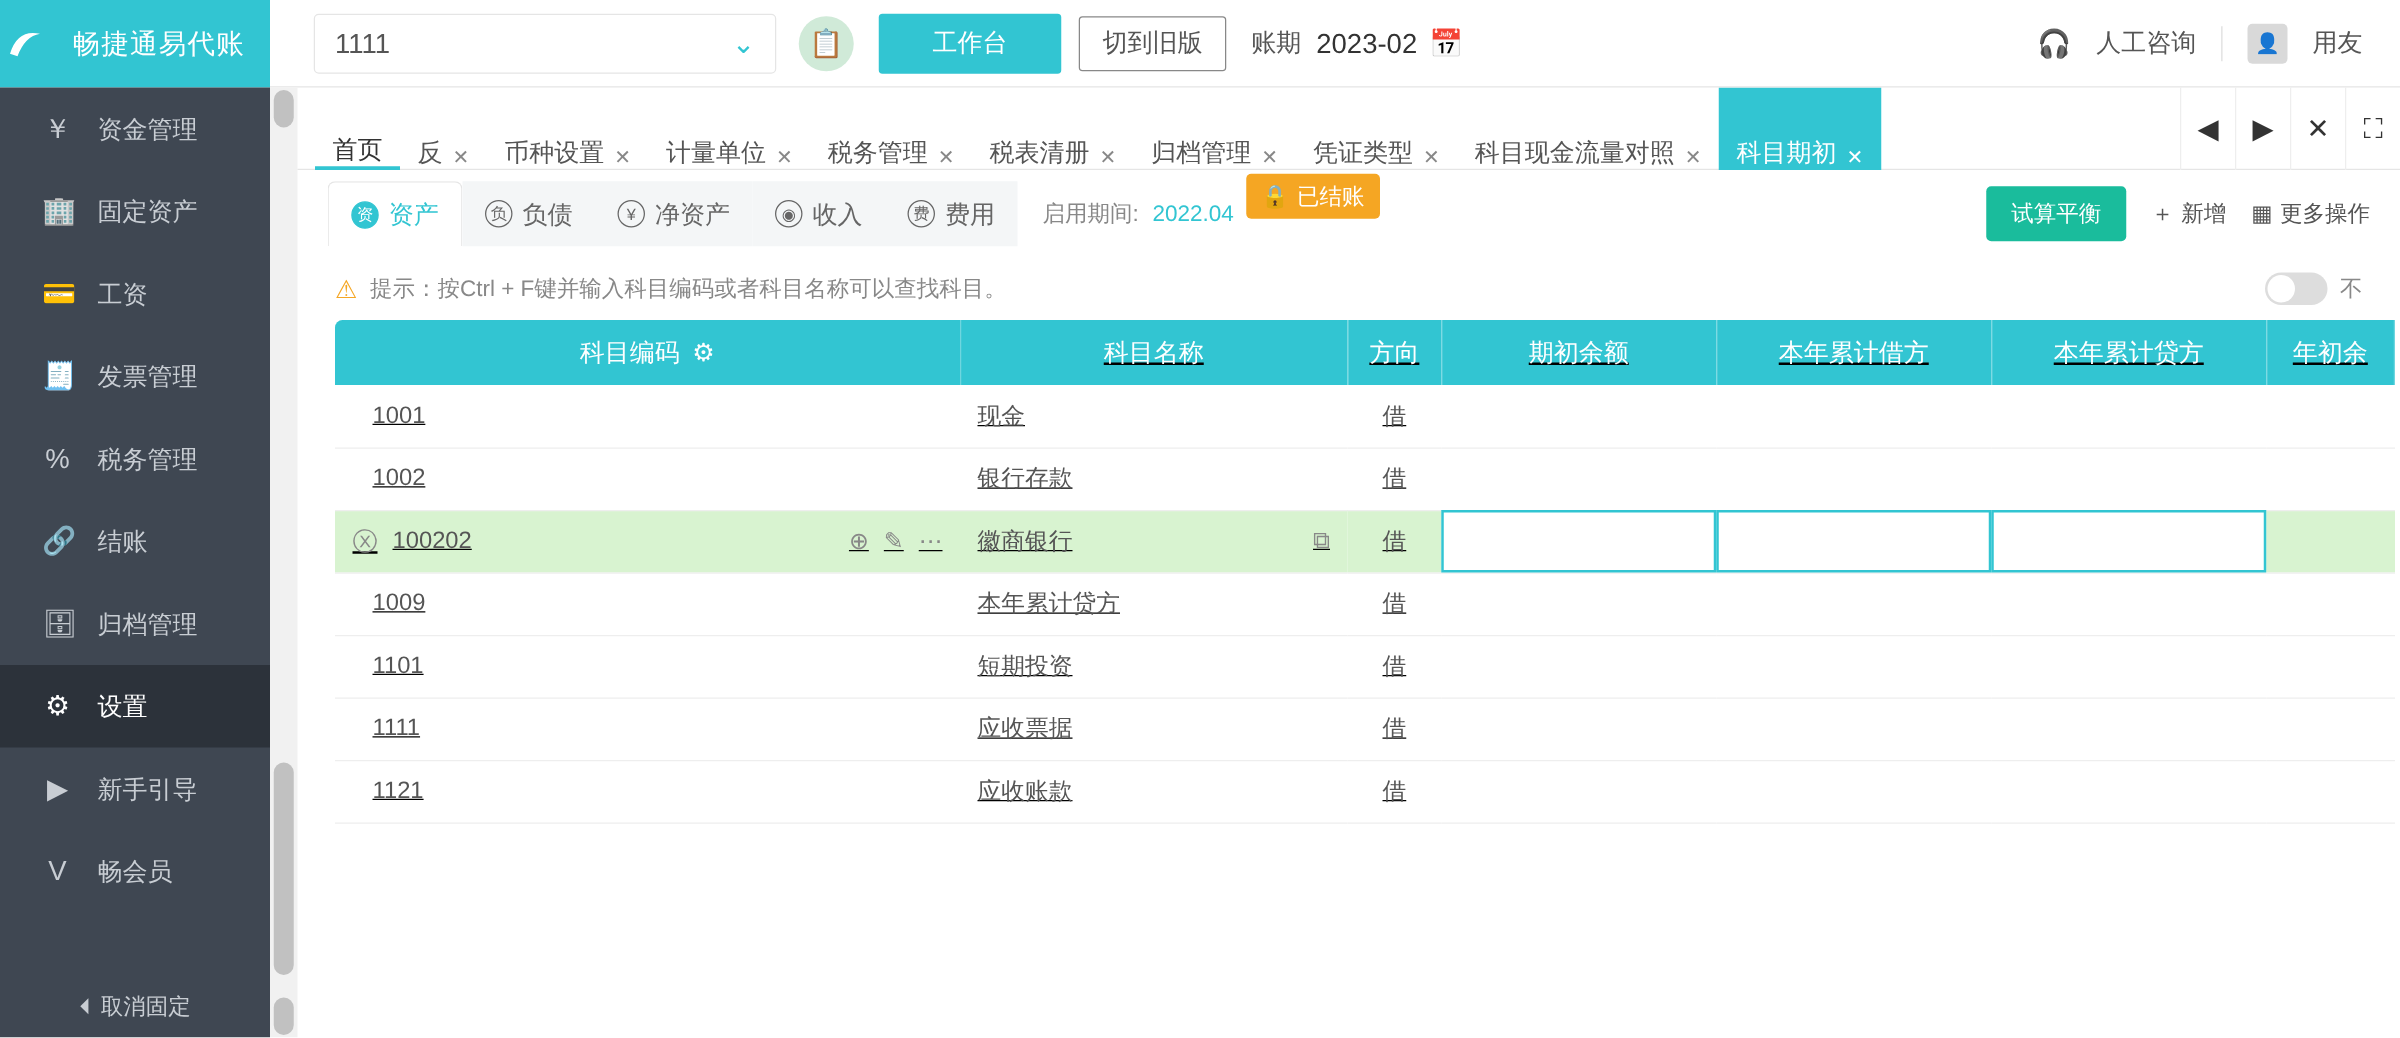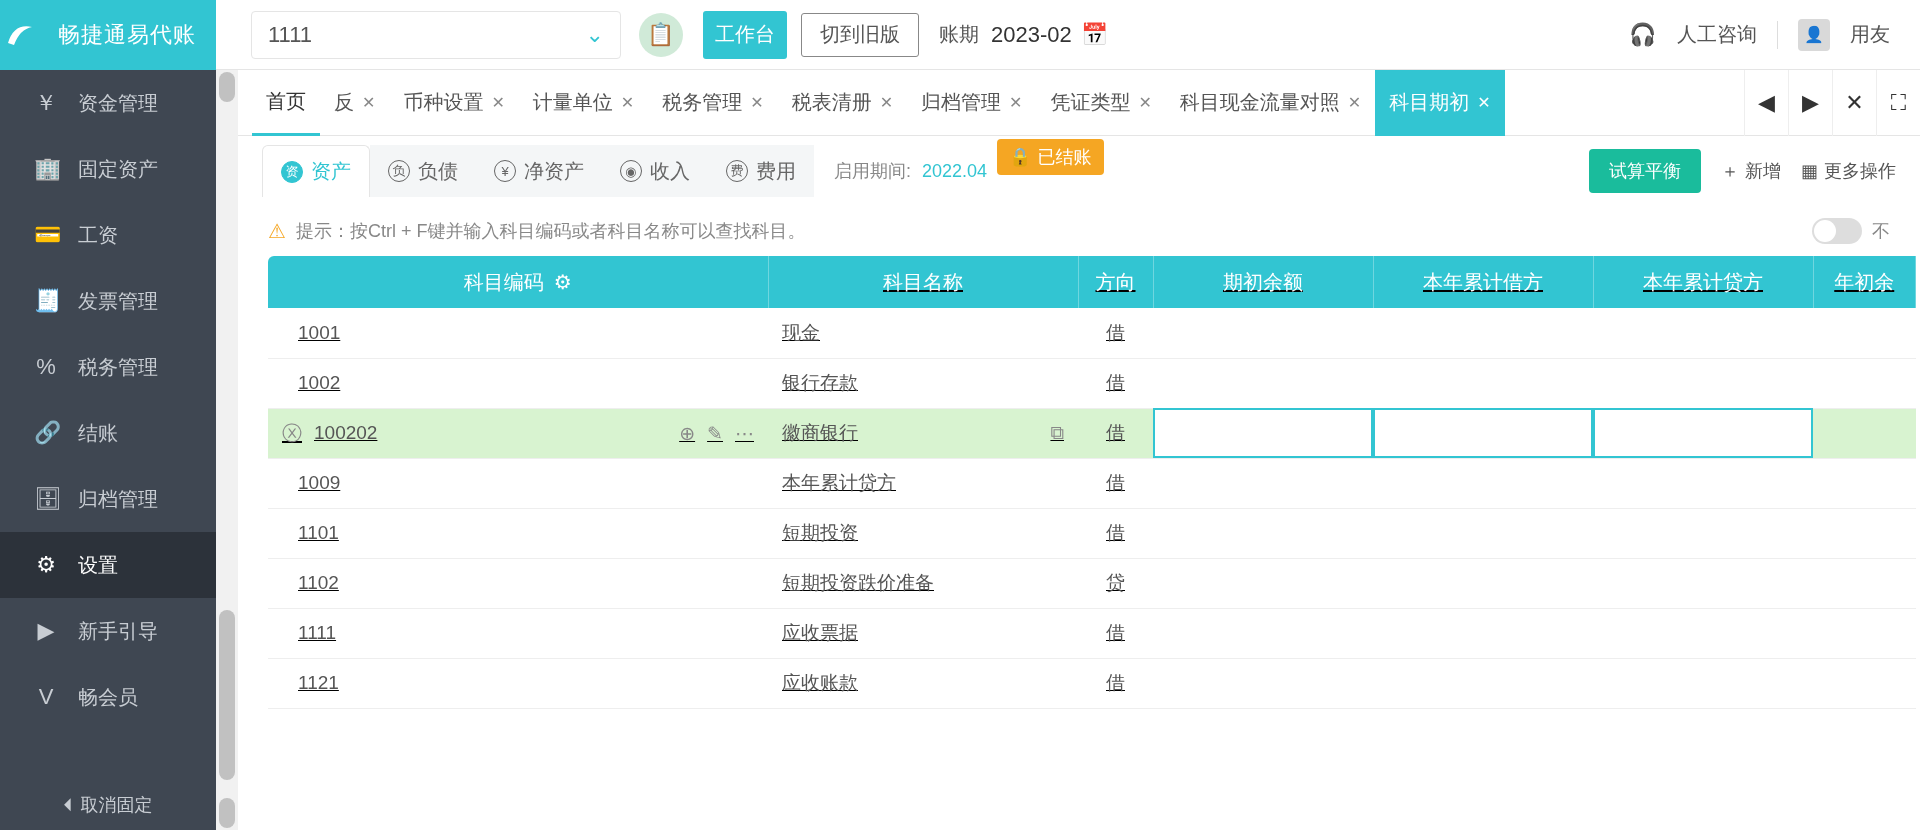--- a/index.html
+++ b/index.html
@@ -4,41 +4,41 @@
 <style>
 * { margin: 0; padding: 0; box-sizing: border-box; font-family: "Microsoft YaHei", Arial, sans-serif; }
 body { width: 1920px; height: 830px; overflow: hidden; background: #fff; display: flex; flex-direction: column; }
 .topbar { height: 70px; background: #fff; display: flex; align-items: center; border-bottom: 1px solid #e5e5e5; }
 .logo-area { width: 216px; height: 70px; background: #32c5d2; display: flex; align-items: center; padding-left: 4px; gap: 22px; }
 .logo-swoosh { width: 32px; height: 32px; }
 .logo-text { color: #fff; font-size: 22px; font-weight: 500; letter-spacing: 1px; }
 .company-select { width: 370px; height: 48px; margin-left: 35px; border: 1px solid #e5e5e5; border-radius: 4px; display: flex; align-items: center; padding: 0 16px; font-size: 22px; color: #555; cursor: pointer; justify-content: space-between; }
 .chev-down { color: #32c5d2; font-size: 22px; }
 .round-icon-btn { width: 44px; height: 44px; border-radius: 50%; background: #d0ead8; display: flex; align-items: center; justify-content: center; margin-left: 18px; cursor: pointer; color: #fff; font-size: 22px; }
-.primary-btn { background: #32c5d2; color: #fff; border: none; height: 48px; padding: 0 12px; font-size: 20px; border-radius: 3px; margin-left: 20px; cursor: pointer; }
+.primary-btn { background: #32c5d2; color: #fff; border: none; height: 48px; padding: 0 43px; font-size: 20px; border-radius: 3px; margin-left: 20px; cursor: pointer; }
 .outline-btn { background: #fff; color: #555; border: 1px solid #888; height: 44px; padding: 0 18px; font-size: 20px; border-radius: 3px; margin-left: 14px; cursor: pointer; }
 .period-label { font-size: 20px; color: #555; margin-left: 20px; }
 .period-val { font-size: 22px; color: #333; margin-left: 12px; }
 .cal-icon { color: #32c5d2; margin-left: 10px; font-size: 22px; cursor: pointer; }
 .top-right { margin-left: auto; display: flex; align-items: center; padding-right: 30px; gap: 20px; }
 .headset { font-size: 22px; color: #555; }
 .tr-link { font-size: 20px; color: #555; cursor: pointer; }
 .divider-v { width: 1px; height: 28px; background: #ddd; }
 .avatar { width: 32px; height: 32px; border-radius: 4px; background: #d9d9d9; display: flex; align-items: center; justify-content: center; color: #888; }
 .body-row { flex: 1; display: flex; min-height: 0; }
 .sidebar { width: 216px; background: #3f4752; color: #c8cdd3; display: flex; flex-direction: column; font-size: 20px; position: relative; }
 .sb-item { height: 66px; display: flex; align-items: center; padding-left: 34px; gap: 20px; cursor: pointer; }
 .sb-item.active { background: #2c323a; color: #fff; }
 .sb-icon { width: 24px; text-align: center; font-size: 22px; }
 .sb-footer { margin-top: auto; height: 50px; display: flex; align-items: center; justify-content: center; gap: 8px; color: #c8cdd3; cursor: pointer; font-size: 18px; }
 .scroll-gutter { width: 22px; background: #f1f1f1; position: relative; }
 .scroll-thumb { position: absolute; left: 3px; width: 16px; background: #c1c1c1; border-radius: 8px; }
 .main { flex: 1; display: flex; flex-direction: column; min-width: 0; }
 .tabbar { height: 66px; display: flex; align-items: center; border-bottom: 1px solid #e5e5e5; position: relative; padding-left: 14px; }
-.tab { padding: 0 14px; height: 66px; display: flex; align-items: center; gap: 8px; font-size: 20px; color: #555; cursor: pointer; white-space: nowrap; }
+.tab { padding: 0 14px; height: 66px; display: flex; align-items: flex-end; gap: 8px; font-size: 20px; color: #555; cursor: pointer; white-space: nowrap; }
 .tab.home { color: #333; border-bottom: 3px solid #32c5d2; }
 .tab.active { background: #32c5d2; color: #fff; }
 .tab .x { font-size: 16px; color: #888; cursor: pointer; }
 .tab.active .x { color: #fff; }
 .tabbar-ctrl { width: 44px; height: 66px; display: flex; align-items: center; justify-content: center; font-size: 22px; color: #333; cursor: pointer; border-left: 1px solid #eee; }
 .subtab-row { height: 70px; display: flex; align-items: center; padding: 0 24px; gap: 0; position: relative; }
 .subtab { height: 52px; padding: 0 18px; display: flex; align-items: center; gap: 8px; font-size: 20px; color: #666; cursor: pointer; background: #f4f6f7; }
 .subtab.first { border-top-left-radius: 6px; }
 .subtab.active { background: #fff; color: #32c5d2; border: 1px solid #e5e5e5; border-bottom: none; border-radius: 6px 6px 0 0; }
 .subtab .sicon { width: 22px; height: 22px; border-radius: 50%; display: inline-flex; align-items: center; justify-content: center; font-size: 13px; border: 1px solid currentColor; }
@@ -362,33 +362,20 @@
               <td><span>短期投资</span></td>
               <td class="col-dir">借</td>
               <td class=""></td>
               <td class=""></td>
               <td class=""></td>
               <td></td>
             </tr>
             <tr>
               <td>
                 <div class="code-cell" style="padding-left:16px">
-                  <span>1102</span>
-                </div>
-              </td>
-              <td><span>短期投资跌价准备</span></td>
-              <td class="col-dir">贷</td>
-              <td class=""></td>
-              <td class=""></td>
-              <td class=""></td>
-              <td></td>
-            </tr>
-            <tr>
-              <td>
-                <div class="code-cell" style="padding-left:16px">
                   <span>1111</span>
                 </div>
               </td>
               <td><span>应收票据</span></td>
               <td class="col-dir">借</td>
               <td class=""></td>
               <td class=""></td>
               <td class=""></td>
               <td></td>
             </tr>

